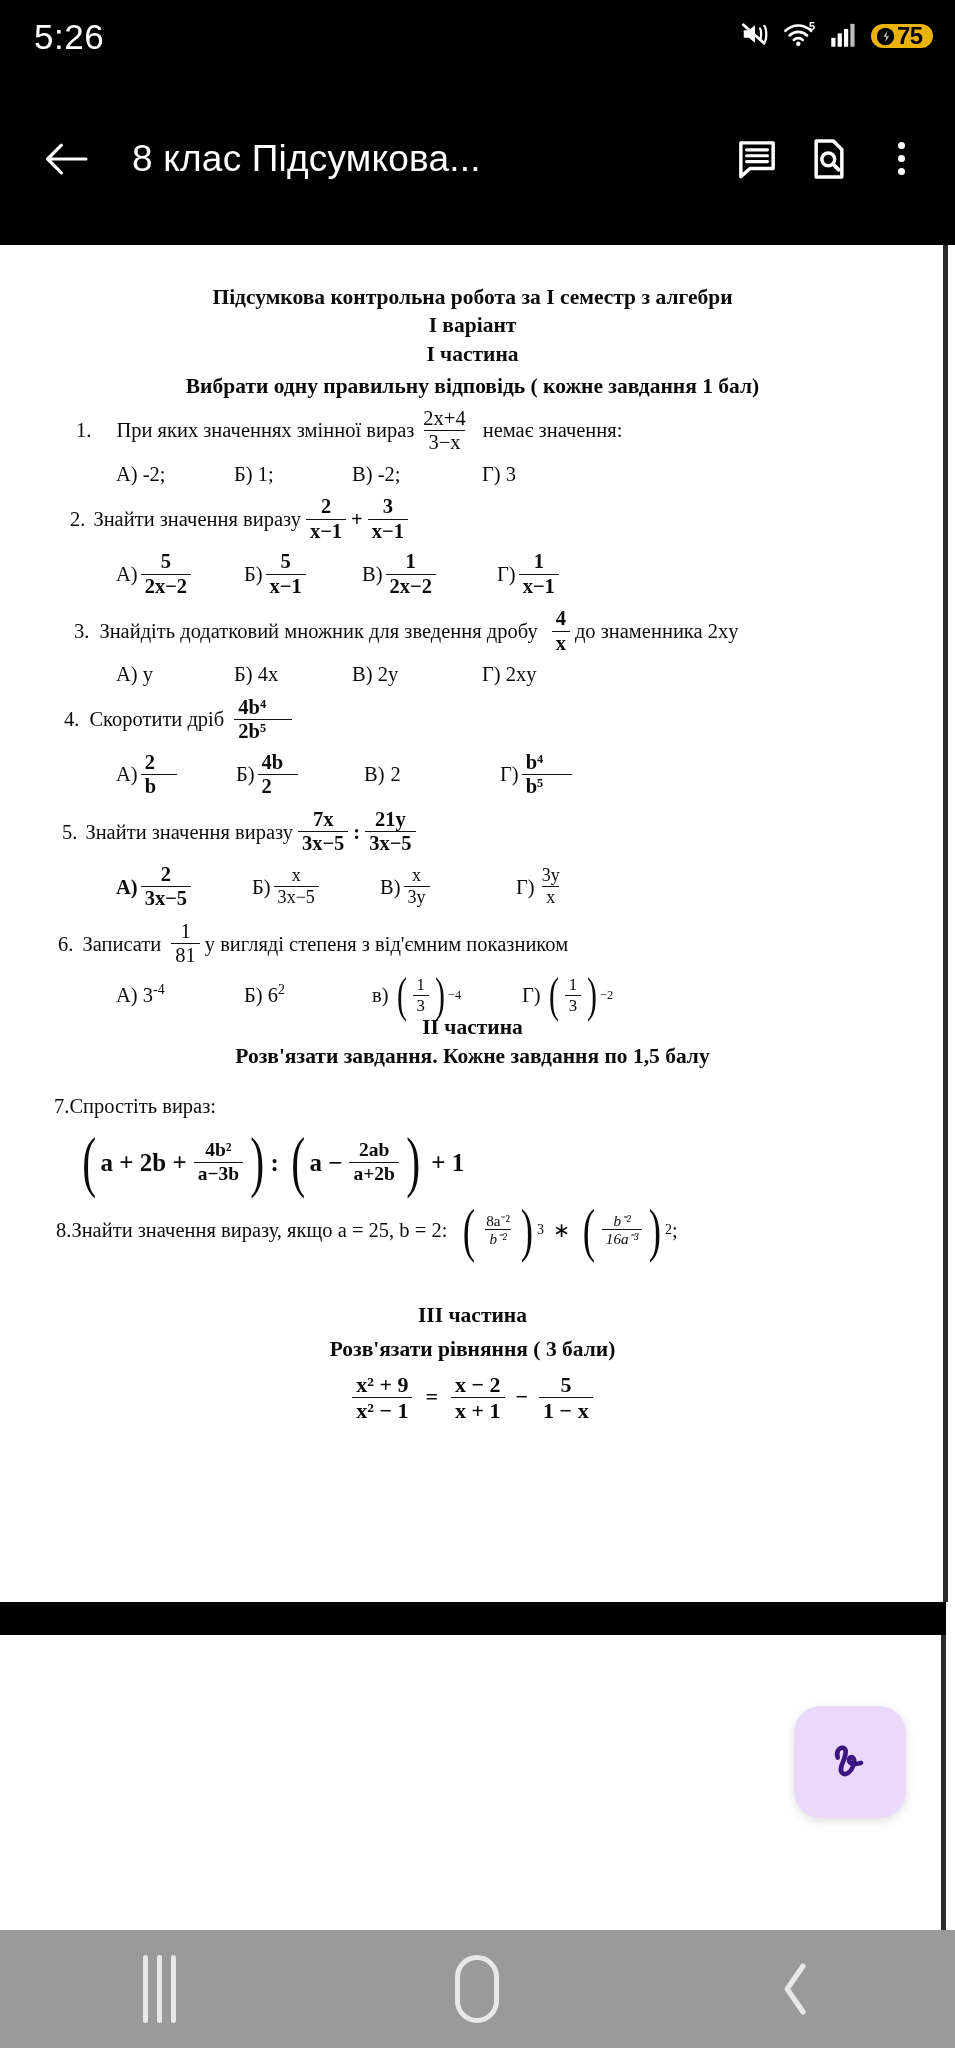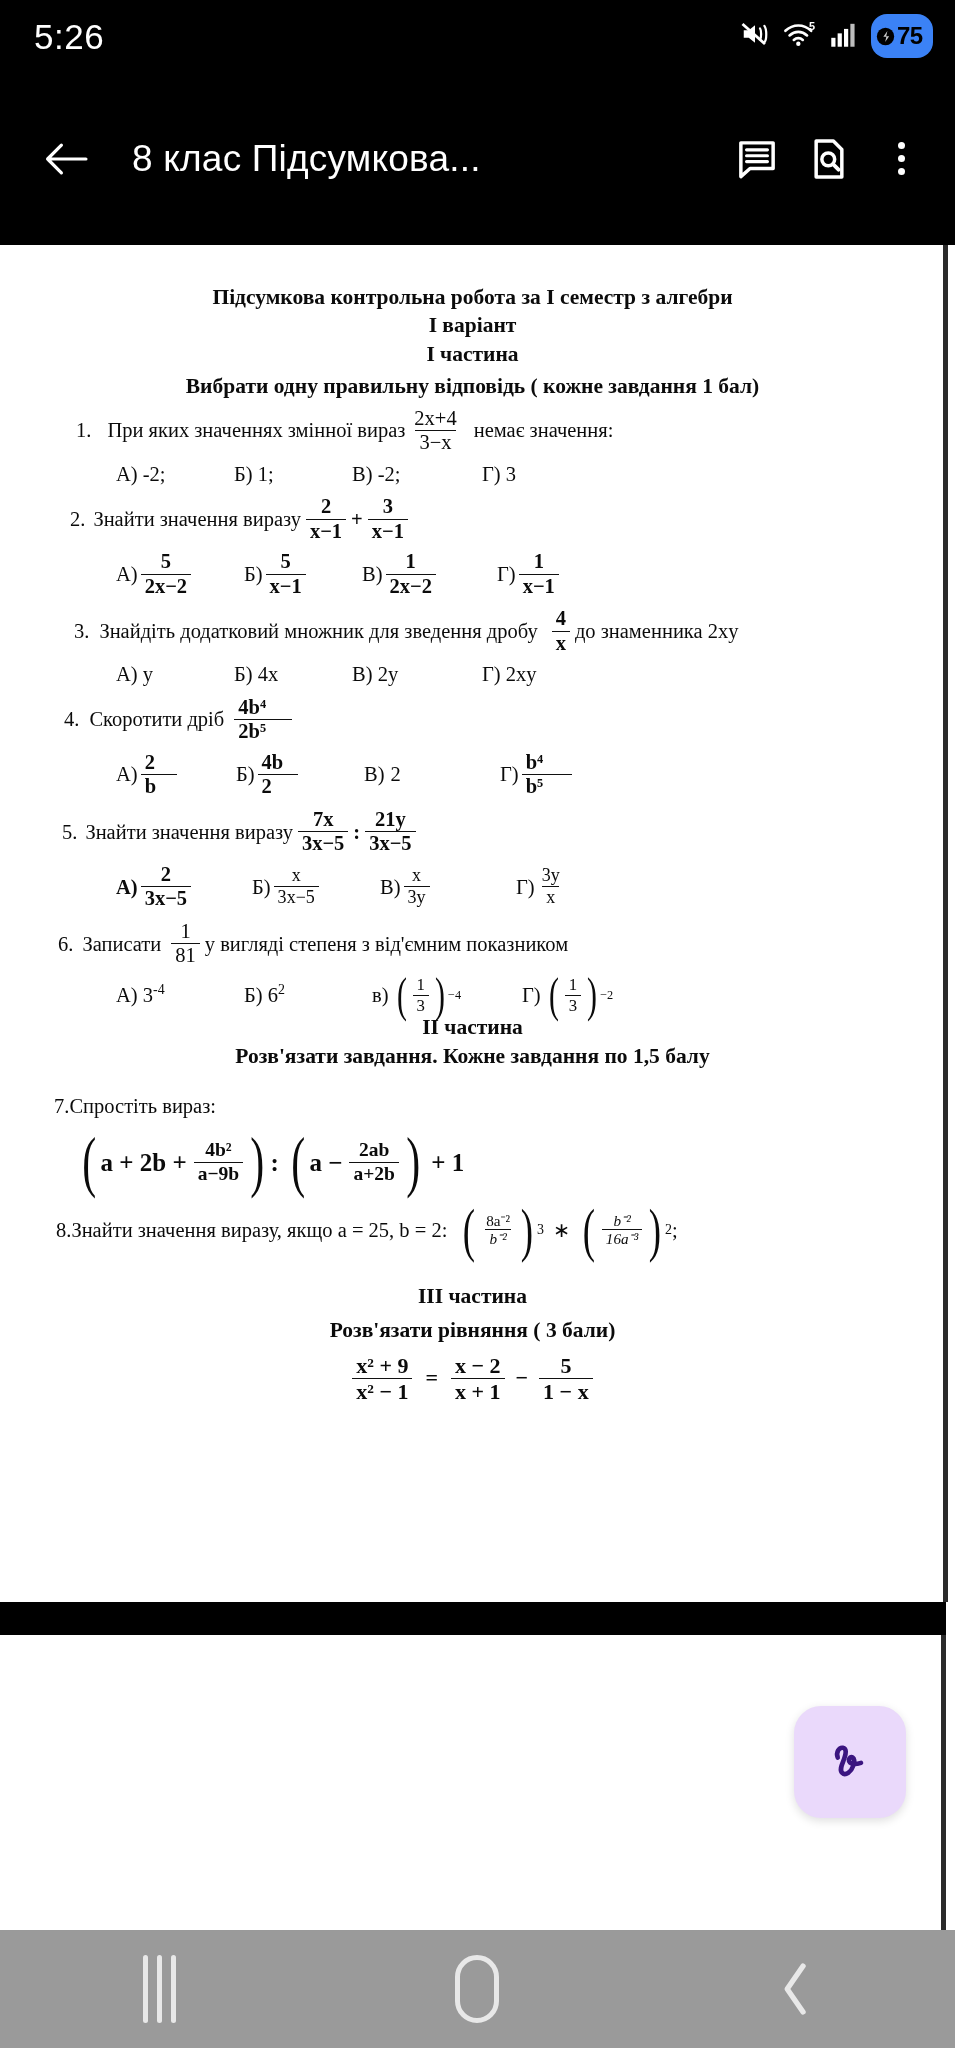--- a/index.html
+++ b/index.html
@@ -15,22 +15,22 @@
   .status-bar {
     position: absolute; top: 0; left: 0; width: 955px; height: 72px;
     background: #000; color: #fff;
     display: flex; align-items: center; justify-content: space-between;
     padding: 0 22px 0 34px;
   }
   .clock { font-size: 35px; letter-spacing: .5px; font-weight: 400; line-height: 1; }
   .status-icons { display: flex; align-items: center; gap: 13px; }
   .si { display: block; }
   .battery-pill {
-    background: #3b82f6; color: #000; border-radius: 16px;
-    height: 44px; min-width: 62px; display: flex; align-items: center;
+    background: #eab308; color: #000; border-radius: 16px;
+    height: 24px; min-width: 62px; display: flex; align-items: center;
     gap: 2px; padding: 0 7px 0 5px;
   }
   .battery-pill .bnum { font-size: 24px; font-weight: 700; letter-spacing: -.5px; line-height: 1; }
 
   
   .app-bar {
     position: absolute; top: 72px; left: 0; width: 955px; height: 173px;
     background: #000; color: #fff;
     display: flex; align-items: center; padding: 0 18px 0 30px;
   }
@@ -186,21 +186,21 @@
     <div class="page">
       <div class="doc">
 
         <div class="ctr hdr">Підсумкова контрольна робота за I семестр з алгебри</div>
         <div class="ctr hdr">I варіант</div>
         <div class="ctr hdr">I частина</div>
         <div class="ctr hdr" style="margin-top:4px">Вибрати одну правильну відповідь ( кожне завдання 1 бал)</div>
 
         <div class="q" style="margin-top:7px; padding-left:22px;">
           <span>1.</span>
-          <span style="margin-left:16px">При яких значеннях змінної вираз</span>
+          <span style="margin-left:25px">При яких значеннях змінної вираз</span>
           <span class="frac">
             <span class="num">2x+4</span>
             <span class="den">3−x</span>
           </span>
           <span style="margin-left:8px">немає значення:</span>
         </div>
         <div class="opts" style="padding-left:62px">
           <span style="width:118px">А) -2;</span>
           <span style="width:118px">Б) 1;</span>
           <span style="width:130px">В) -2;</span>
@@ -388,21 +388,21 @@
         <div class="ctr subhdr" style="margin-top:2px">II частина</div>
         <div class="ctr subhdr" style="margin-top:5px">Розв'язати завдання. Кожне завдання по 1,5 балу</div>
 
         <div style="margin-top:27px">7.Спростіть  вираз:</div>
 
         <div class="q b" style="margin-top:20px; padding-left:24px; font-size:25px">
           <span class="bigparen" style="font-size:2.7em">(</span>
           <span>a + 2b +</span>
           <span class="frac b tight" style="font-size:.78em; margin-left:7px">
             <span class="num">4b²</span>
-            <span class="den">a−9b</span>
+            <span class="den">a−3b</span>
           </span>
           <span class="bigparen" style="font-size:2.7em">)</span>
           <span style="margin:0 8px 0 2px">:</span>
           <span class="bigparen" style="font-size:2.7em">(</span>
           <span>a −</span>
           <span class="frac b tight" style="font-size:.78em; margin-left:7px">
             <span class="num">2ab</span>
             <span class="den">a+2b</span>
           </span>
           <span class="bigparen" style="font-size:2.7em">)</span>
@@ -426,21 +426,21 @@
             <span class="frac tight" style="font-size:.74em">
               <span class="num" style="font-style:italic">b⁻²</span>
               <span class="den" style="font-style:italic">16a⁻³</span>
             </span>
             <span class="bigparen" style="font-size:2.9em">)</span>
             <sup class="ex">2</sup>
           </span>
           <span>;</span>
         </div>
 
-        <div class="ctr subhdr" style="margin-top:34px">III частина</div>
+        <div class="ctr subhdr" style="margin-top:53px">III частина</div>
         <div class="ctr subhdr" style="">Розв'язати рівняння ( 3 бали)</div>
 
         <div class="q b" style="margin-top:11px; justify-content:center; font-size:22px">
           <span class="frac b tight">
             <span class="num">x² + 9</span>
             <span class="den">x² − 1</span>
           </span>
           <span style="margin:0 10px">=</span>
           <span class="frac b tight">
             <span class="num">x − 2</span>

